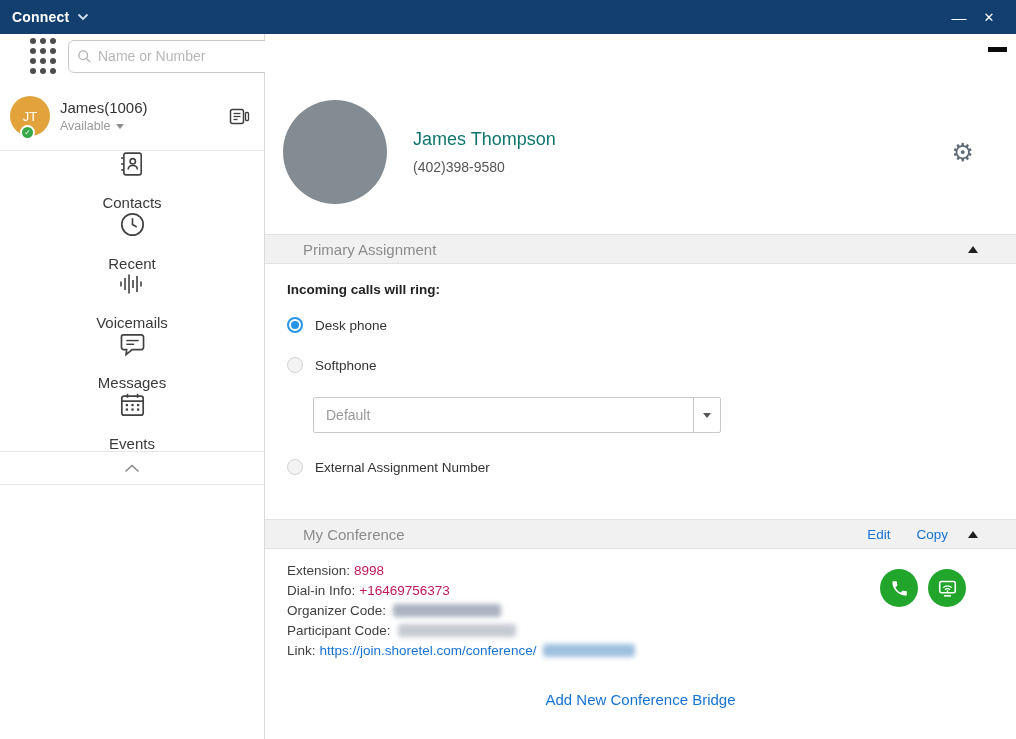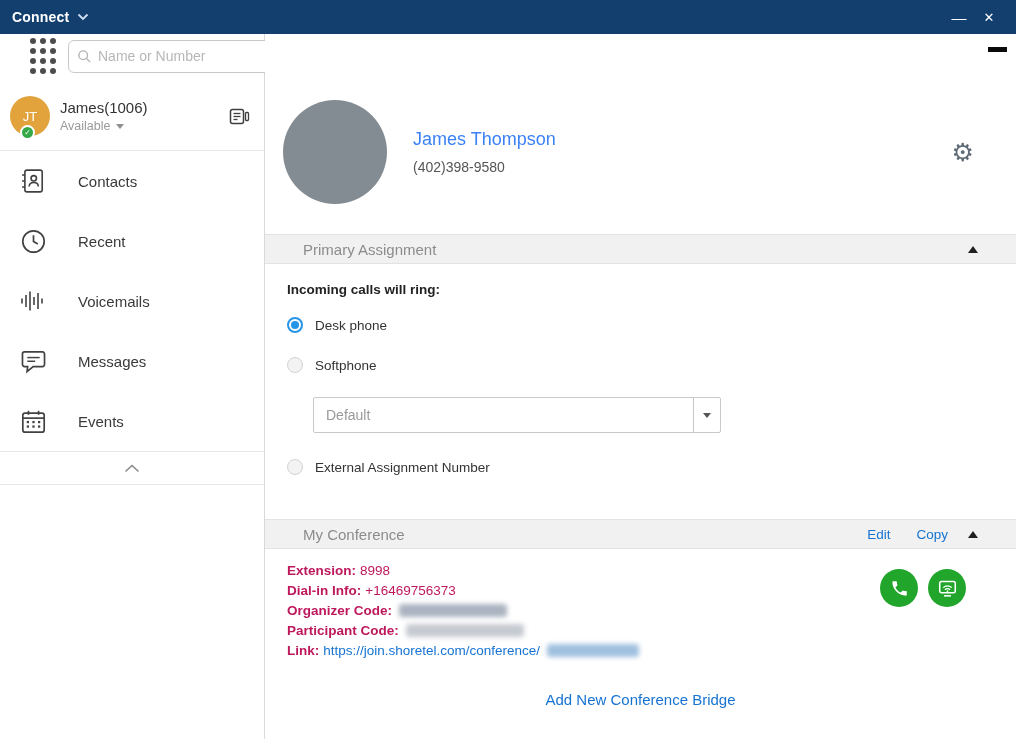--- a/index.html
+++ b/index.html
@@ -38,32 +38,32 @@
   .presence-dot { position:absolute; left:10px; bottom:-4px; width:15px; height:15px; border-radius:50%;
     background:#35a847; border:2px solid #fff; color:#fff; font-size:8px; line-height:11px; text-align:center; }
   .user-meta { margin-left:10px;text-align:right; }
   .user-name { font-size:15px; color:#333; }
   .user-status { font-size:12.5px; color:#9a9a9a; margin-top:3px; display:flex; align-items:center; gap:5px; }
   .caret-down { width:0; height:0; border-left:4px solid transparent; border-right:4px solid transparent;
     border-top:5px solid #8f8f8f; }
   .device-ind { margin-left:auto; display:flex; align-items:center; }
 
   
-  .nav-item { height:60px; display:flex; align-items:center; padding:0 16px; gap:28px; cursor:default; }
+  .nav-item { height:60px; display:flex; align-items:center; padding:0 16px; gap:17px; cursor:default;flex-direction:column; }
   .nav-icon { width:34px; height:34px; display:flex; align-items:center; justify-content:center; }
   .nav-label { font-size:15px; color:#3a3a3a; }
   .collapse-strip { height:34px; border-top:1px solid #e7e7e7; border-bottom:1px solid #e7e7e7;
     display:flex; align-items:center; justify-content:center; }
 
   
   .pane-handle { position:absolute; top:13px; right:9px; width:19px; height:5px; background:#0a0a0a; }
   .profile { display:flex; align-items:center; padding:66px 0 30px 18px; }
   .avatar-lg { width:104px; height:104px; border-radius:50%; background:#848c93; flex:0 0 104px; }
   .profile-meta { margin-left:26px; }
-  .profile-name { font-size:18px; color:#3b82f6; }
+  .profile-name { font-size:18px; color:#0f766e; }
   .profile-phone { font-size:14px; color:#555; margin-top:9px; }
   .gear { margin-left:auto; margin-right:42px; font-size:25px; color:#5f6b76; line-height:1; }
 
   .sec-header { height:30px; background:#f1f1f2; border-top:1px solid #e3e3e3; border-bottom:1px solid #e3e3e3;
     display:flex; align-items:center; padding:0 38px; }
   .sec-title { font-size:15px; color:#8c8c8c; }
   .tri-up { width:0; height:0; border-left:5px solid transparent; border-right:5px solid transparent;
     border-bottom:7px solid #1f1f1f; margin-left:auto; }
   .hdr-link { font-size:13.5px; color:#1673d2; cursor:default; }
   .hdr-links { margin-left:auto; display:flex; align-items:center; gap:26px; }
@@ -78,21 +78,21 @@
   .radio.unchecked { border:1px solid #d2d2d2; background:#f3f3f3; }
   .radio-label { font-size:13.5px; color:#333; }
   .dropdown { margin:2px 0 26px 26px; width:408px; height:36px; border:1px solid #c9c9c9; border-radius:2px;
     display:flex; align-items:center; background:#fff; }
   .dropdown .dd-value { flex:1; padding-left:12px; font-size:14px; color:#9a9a9a; }
   .dd-btn { width:27px; height:34px; border-left:1px solid #c9c9c9; display:flex; align-items:center; justify-content:center; }
   .dd-btn .caret-down { border-top-color:#555; }
 
   .conf-body { position:relative; padding:12px 22px 4px 22px; }
   .conf-line { font-size:13.5px; line-height:20px; color:#222; }
-  .conf-label { font-weight:bold; color:#be185d; }
+  .conf-label { font-weight:normal; color:#404040; }
   .conf-val { margin-left:4px; color:#be185d; }
   .conf-link { margin-left:4px; color:#1673d2; }
   .blur-blob { display:inline-block; height:13px; border-radius:3px; background:#aab3c0;
     filter:blur(2.5px); vertical-align:-2px; margin-left:7px; }
   .blob-org { width:108px; }
   .blob-part { width:118px; background:#c6cad1; }
   .blob-link { width:92px; background:#9fc0df; }
   .conf-actions { position:absolute; top:20px; right:50px; display:flex; gap:10px; }
   .round-btn { width:38px; height:38px; border-radius:50%; background:#21a52a;
     display:flex; align-items:center; justify-content:center; }

